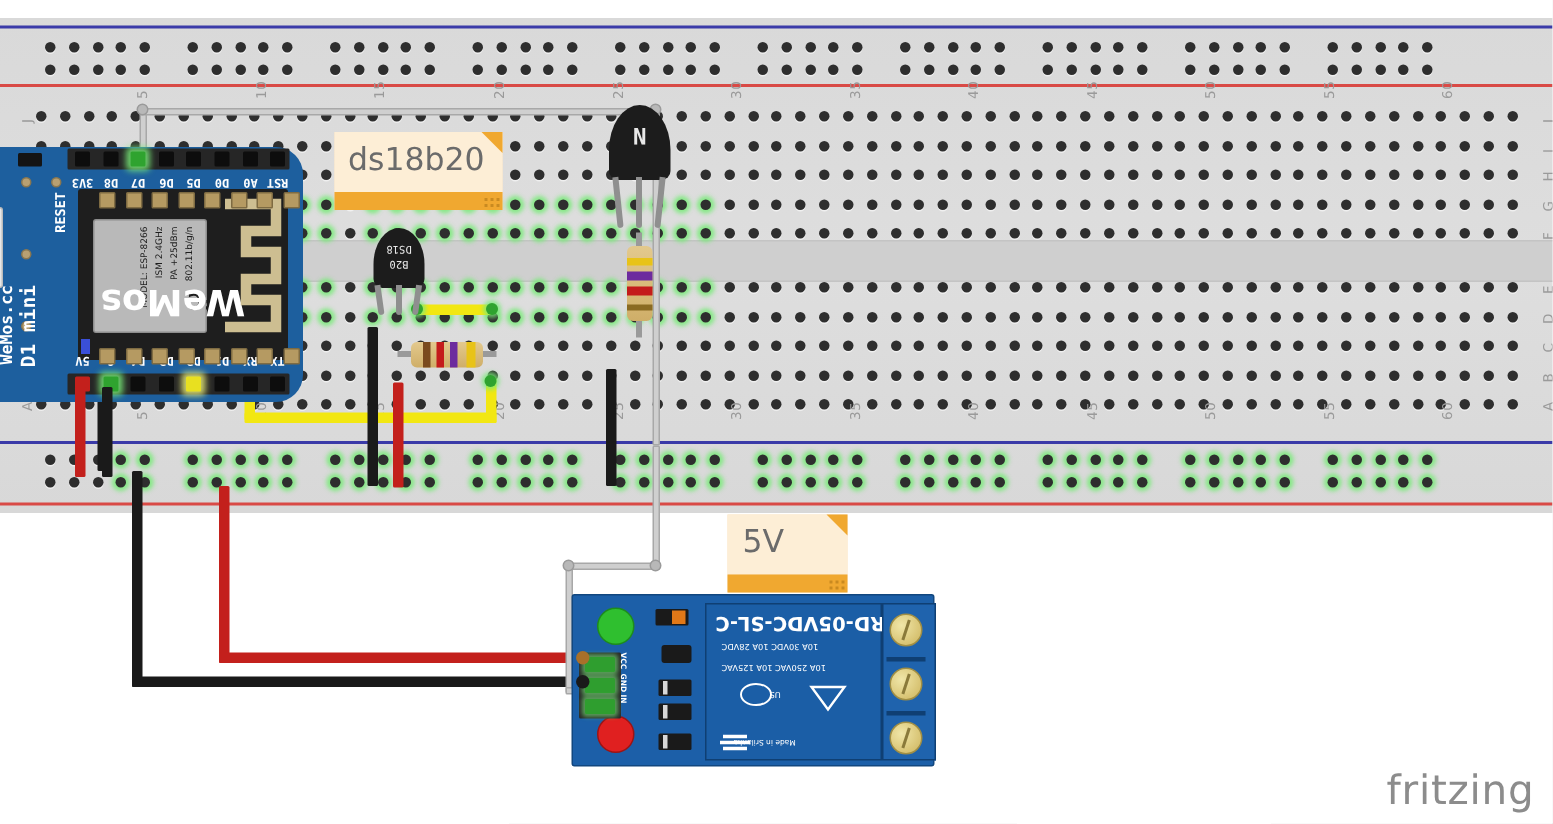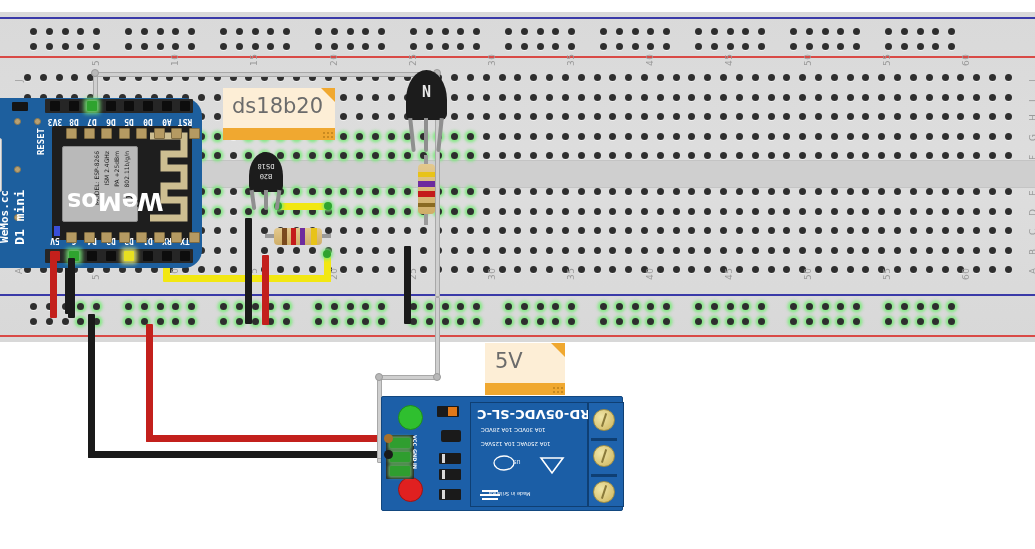--- a/index.html
+++ b/index.html
@@ -1271,13 +1271,16 @@
     <div class="grip">
       <i style="left:0;top:0;"></i>
         <i style="left:4px;top:0;"></i>
         <i style="left:8px;top:0;"></i>
       <i style="left:0;top:4px;"></i>
         <i style="left:4px;top:4px;"></i>
         <i style="left:8px;top:4px;"></i>
     </div>
   </div>
 
+  <div class="fritz">
+    <span>fritzing</span>
+  </div>
 </div>
 
 </body></html>

